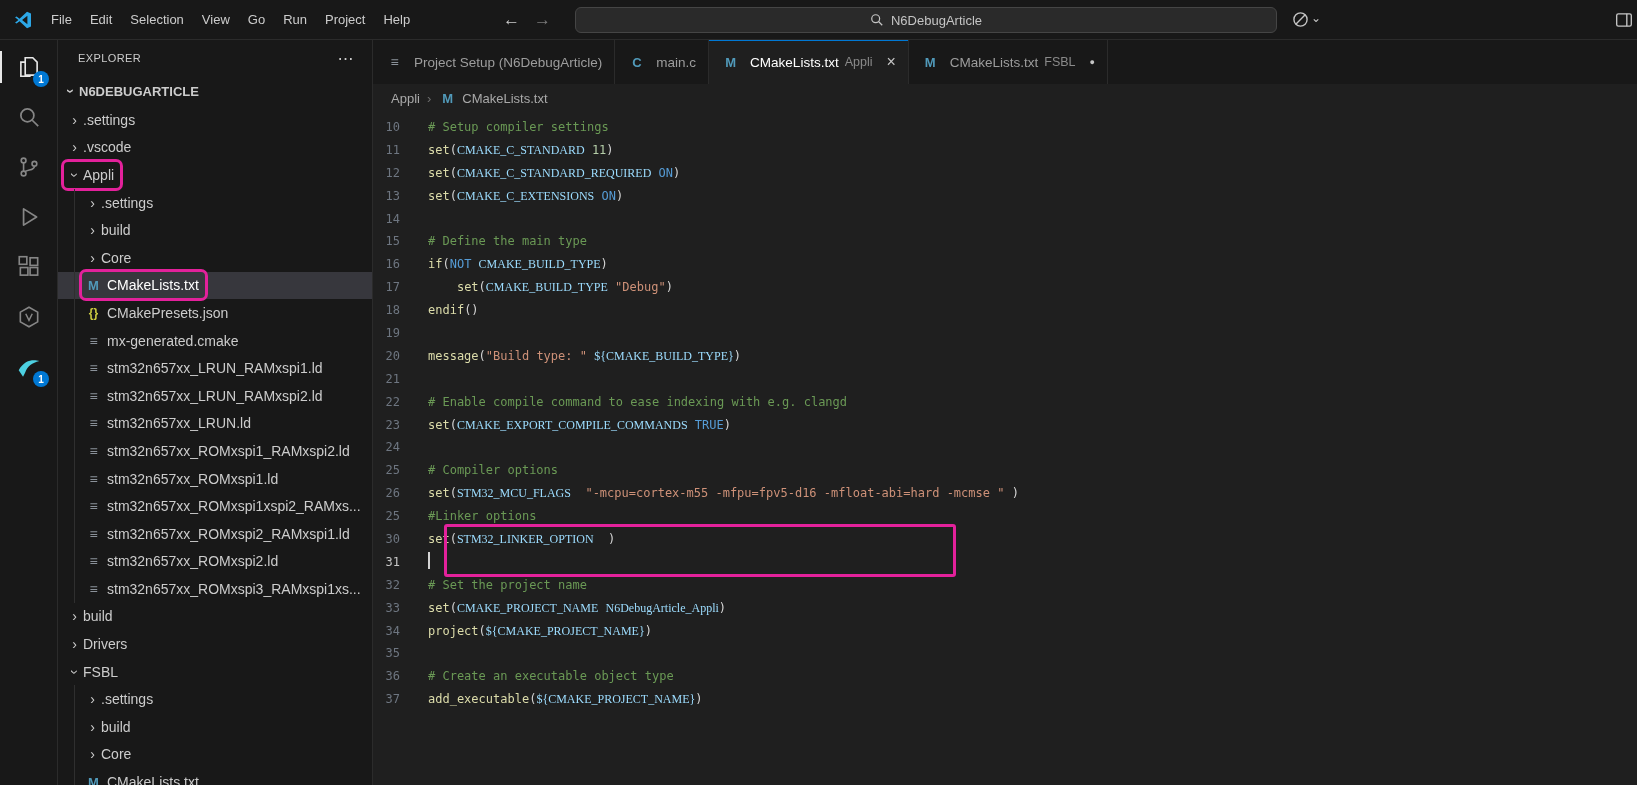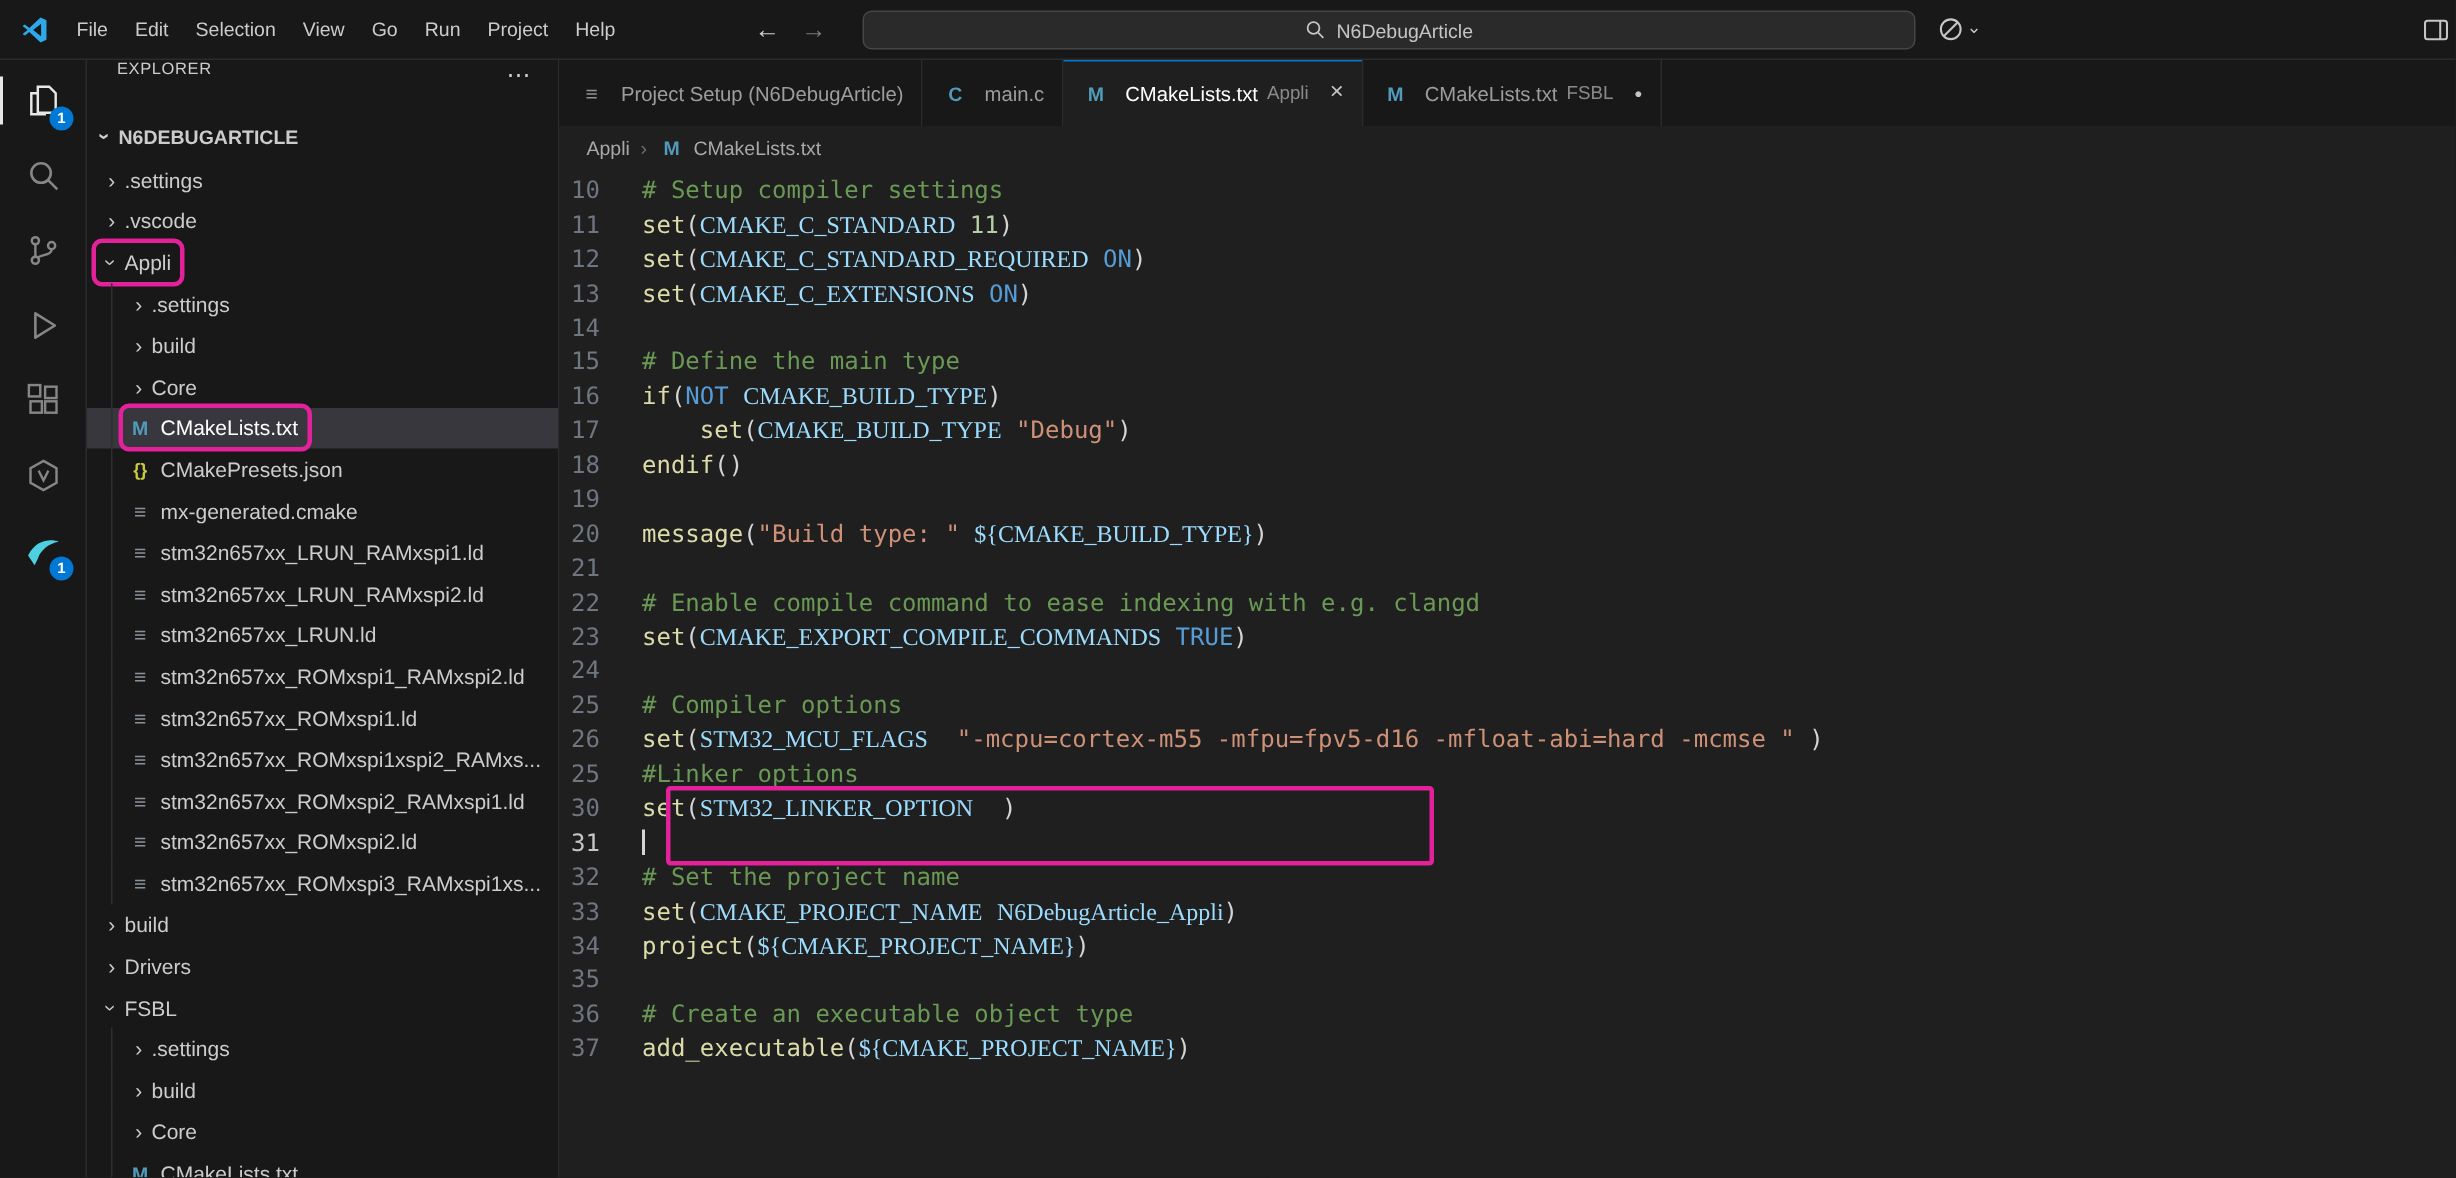--- a/index.html
+++ b/index.html
@@ -40,21 +40,21 @@
   .ab-item.active{color:#e7e7e7;}
   .ab-item.active::before{content:""; position:absolute; left:0; top:9px; bottom:9px; width:2px; background:#e7e7e7;}
   .badge{position:absolute; right:8px; bottom:5px; min-width:16px; height:16px; padding:0 4px;
          border-radius:9px; background:var(--accent-blue); color:#fff; font-size:10px;
          display:flex; align-items:center; justify-content:center; font-weight:bold;}
   .cyan{color:#4dd0e1;}
 
   
   .sidebar{width:315px; flex:none; background:#181818; border-right:1px solid #2b2b2b;
            display:flex; flex-direction:column; overflow:hidden;}
-  .sidebar-top{height:36px; flex:none; display:flex; align-items:flex-start; padding:0 18px 0 20px;
+  .sidebar-top{height:36px; flex:none; display:flex; align-items:center; padding:0 18px 0 20px;
                font-size:11px; letter-spacing:.4px; color:#cccccc;}
   .more{margin-left:auto; font-size:16px; color:#cccccc; cursor:pointer;}
   .section-header{height:30px; flex:none; display:flex; align-items:center; padding-left:4px;
                   font-size:13px; font-weight:700; color:#cccccc; cursor:pointer;}
   .tree{flex:1; overflow:hidden; position:relative;}
   .tree-row{height:27.6px; display:flex; align-items:center; font-size:14px; color:#cccccc;
             cursor:pointer; position:relative; white-space:nowrap;}
   .tree-row.selected{background:#37373d; color:#ffffff;}
   .tree-row .guide{position:absolute; left:16px; top:0; bottom:0; width:1px; background:#2f2f2f;}
   .row-inner{display:inline-flex; align-items:center; height:22px; padding-right:4px;}
@@ -78,21 +78,21 @@
   .tab.active::after{content:""; position:absolute; left:0; right:0; top:0; height:1px; background:var(--accent-blue);}
   .tab .suffix{color:#8a8a8a; font-size:12.5px;}
   .tab-close{margin-left:8px; color:#c5c5c5; font-size:16px; line-height:1;}
   .tab-dot{margin-left:8px; color:#c5c5c5; font-size:9px;}
   .breadcrumbs{height:28px; flex:none; display:flex; align-items:center; gap:7px;
                padding-left:18px; font-size:13px; color:#a9a9a9; background:#1f1f1f;}
   .bc-sep{color:#6e6e6e;}
   .breadcrumbs .ficon{margin-right:-2px;}
 
   .editor{flex:1; position:relative; overflow:hidden; padding-top:4px;
-          font-family:"DejaVu Sans Mono", monospace; font-size:16px;}
+          font-family:"DejaVu Sans Mono", monospace; font-size:12px;}
   .code-line{display:flex; height:22.9px; line-height:22.9px; white-space:pre; color:#d4d4d4;}
   .ln{width:55px; flex:none; text-align:right; padding-right:28px; color:#6e7681;}
   .code-line.active .ln{color:#c6c6c6;}
   .tk-c{color:var(--comment);} .tk-f{color:var(--function);} .tk-v{color:var(--variable);font-family:Liberation Serif, serif;}
   .tk-k{color:var(--keyword);} .tk-s{color:var(--string);} .tk-n{color:var(--number);}
   .tk-p{color:var(--punct);}
   .cursor{display:inline-block; width:2px; height:17px; background:#d4d4d4; vertical-align:-3px;}
   .editor-annotation{position:absolute; border:3px solid var(--annotation-pink);
                      border-radius:3px; pointer-events:none;}
 

